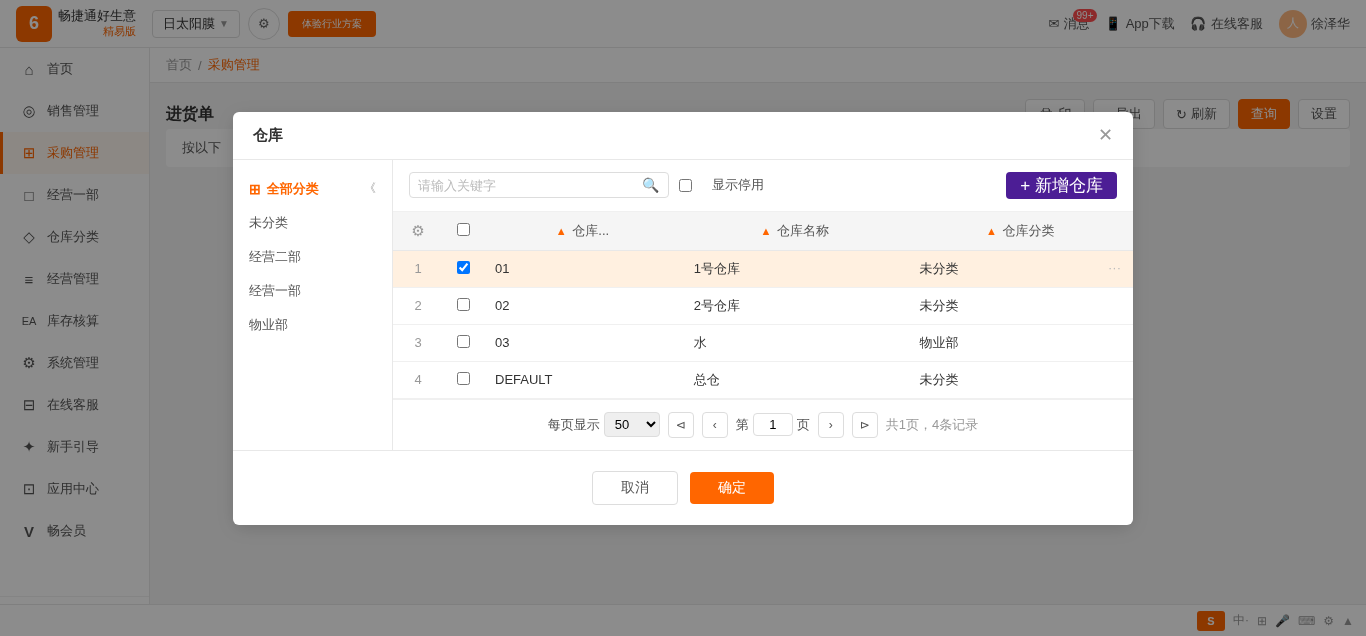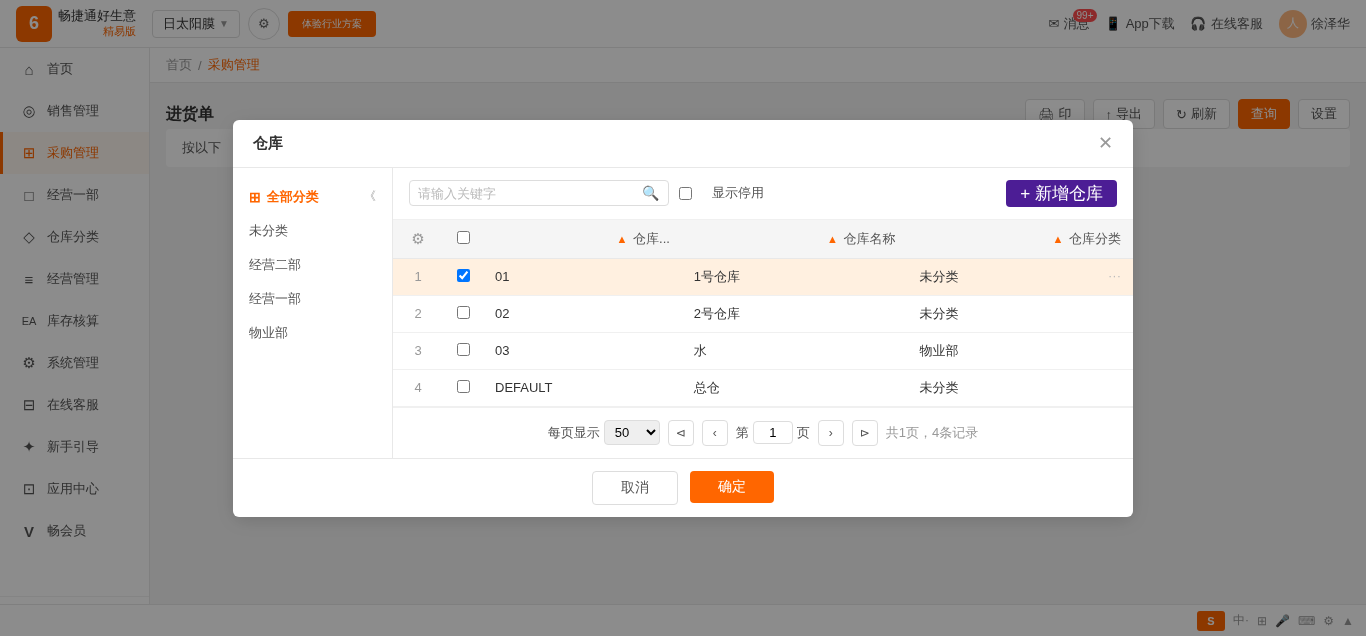--- a/index.html
+++ b/index.html
@@ -342,21 +342,21 @@
     table {
       width: 100%;
       border-collapse: collapse;
       font-size: 13px;
     }
     thead tr {
       background: #f5f5f5;
     }
     thead th {
       padding: 10px 12px;
-      text-align: right;
+      text-align: center;
       color: #555;
       font-weight: normal;
       border-bottom: 1px solid #e8e8e8;
     }
     thead th:first-child { width: 50px; text-align: center; }
     thead th:nth-child(2) { width: 40px; text-align: center; }
     tbody tr {
       border-bottom: 1px solid #f0f0f0;
     }
     tbody tr.selected { background: #fff0e0; }
@@ -417,23 +417,23 @@
       border-radius: 4px;
       padding: 3px 6px;
       text-align: center;
       font-size: 13px;
     }
     .page-total { color: #999; }
 
     
     .modal-footer {
       display: flex;
-      align-items: flex-start;
+      align-items: center;
       justify-content: center;
-      padding: 12px 20px;
+      padding: 20px 20px;
       border-top: 1px solid #e8e8e8;
       gap: 12px;
     }
     .footer-cancel-btn {
       padding: 7px 28px;
       border: 1px solid #ddd;
       border-radius: 4px;
       background: #fff;
       cursor: pointer;
       font-size: 14px;

